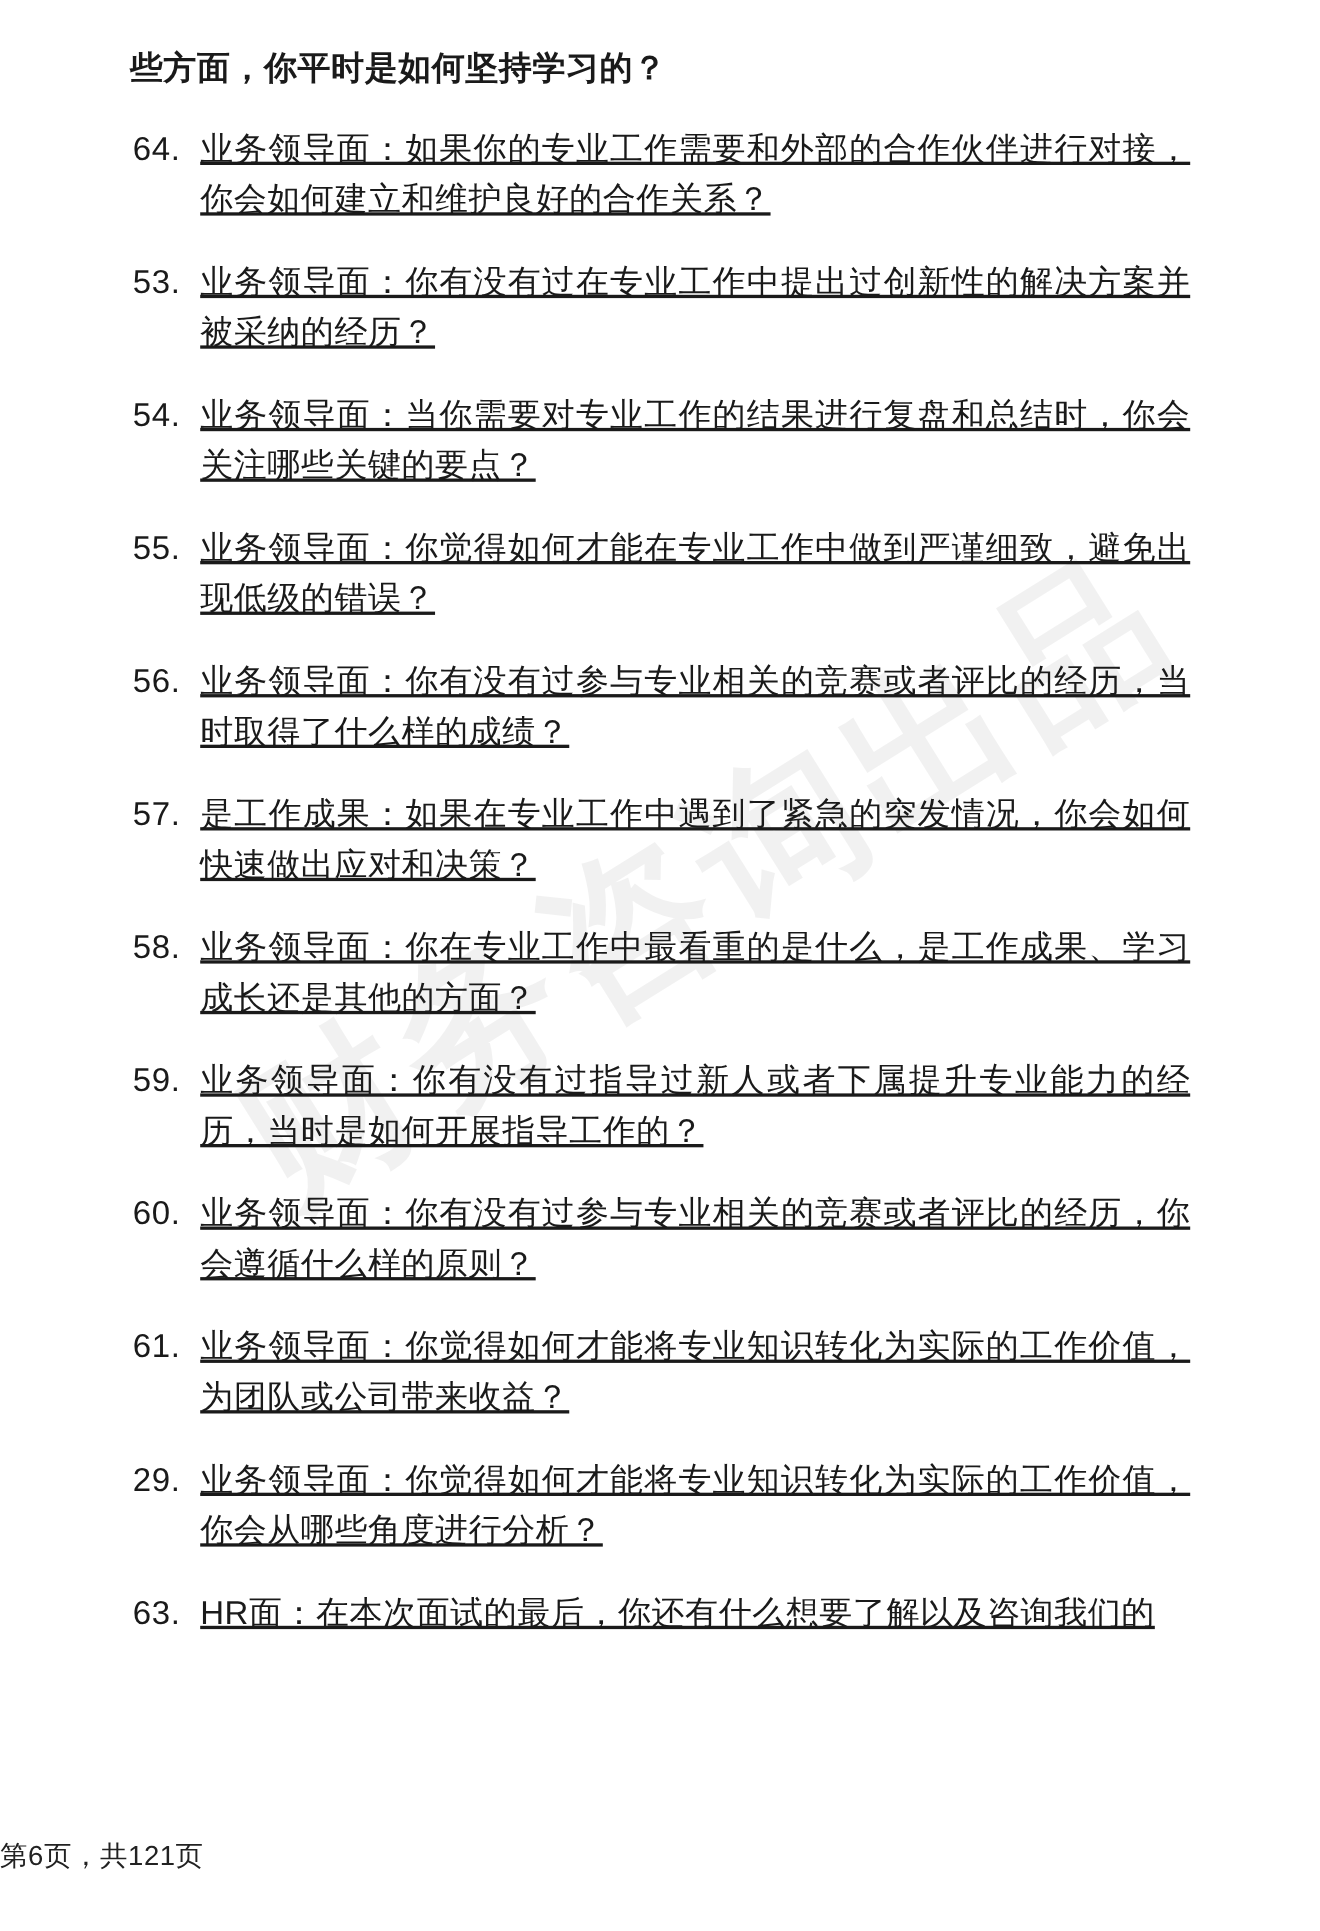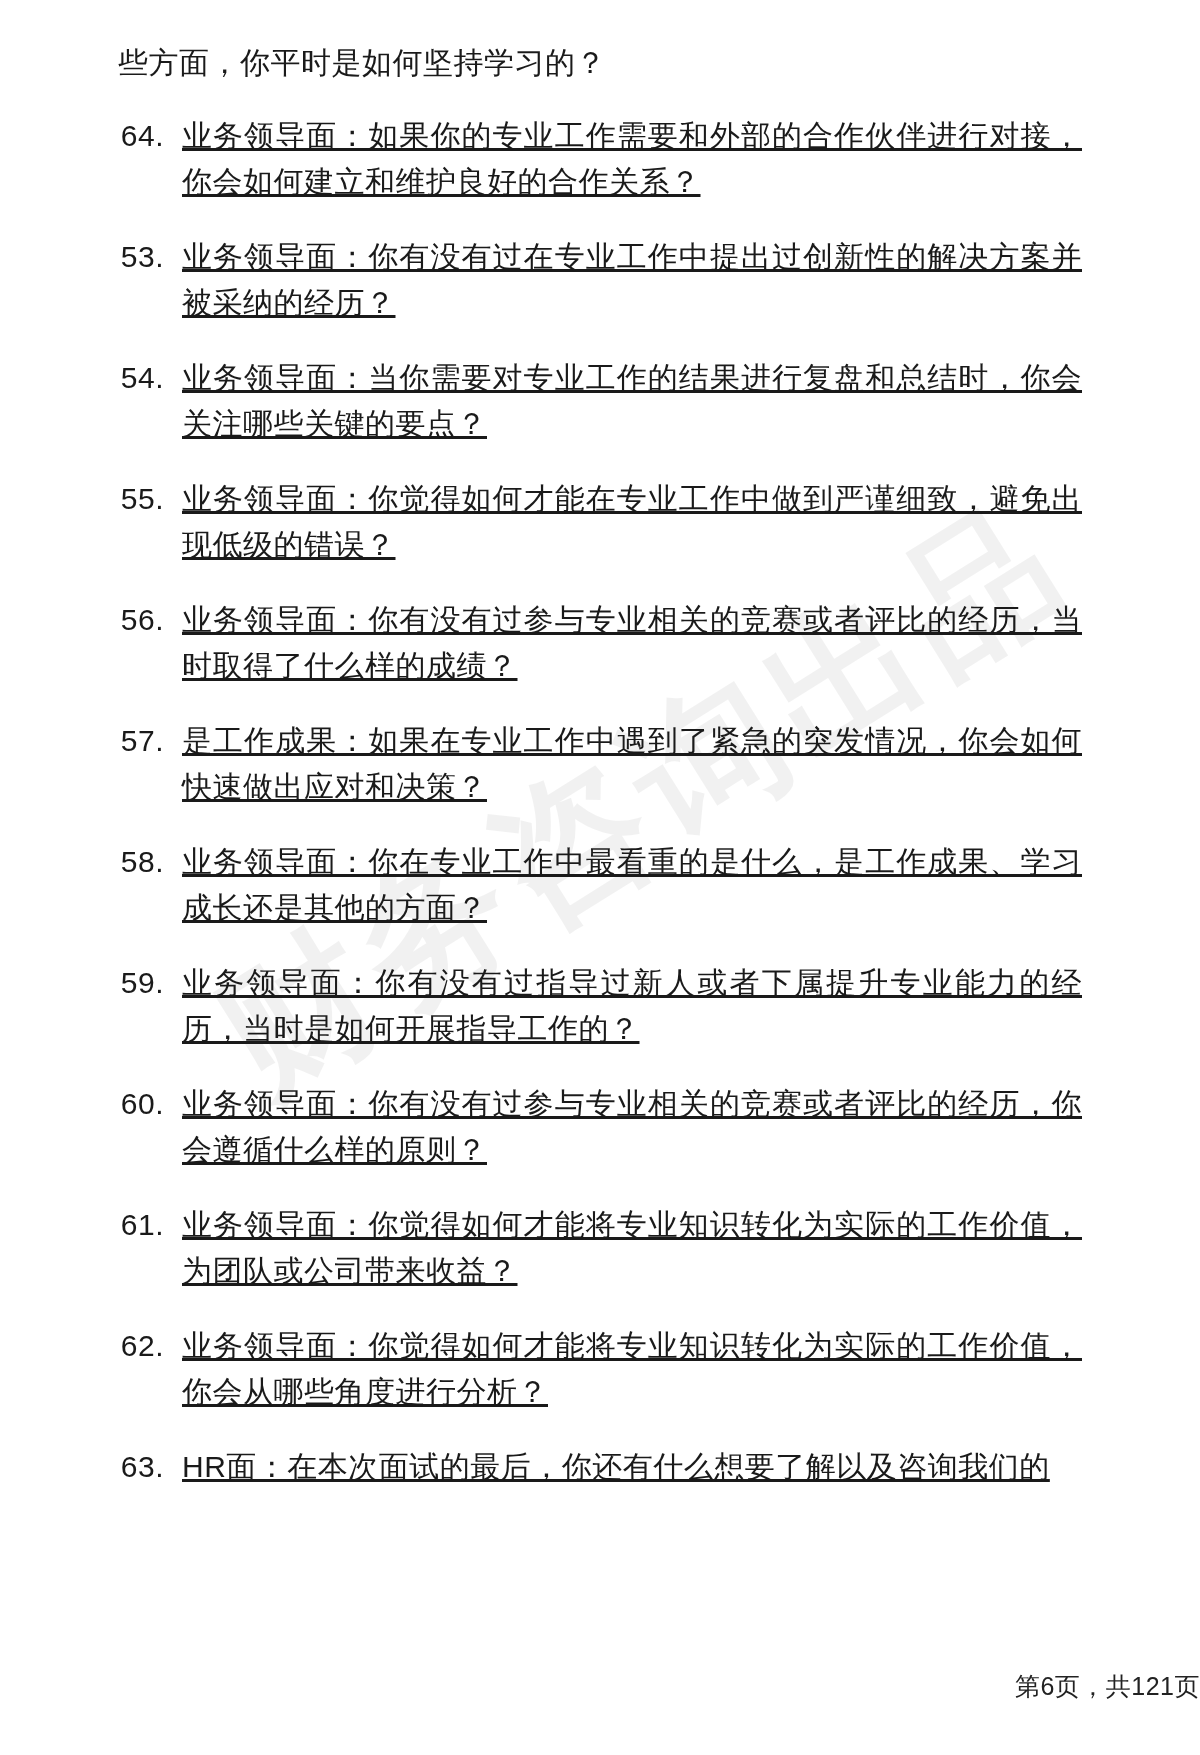--- a/index.html
+++ b/index.html
@@ -44,20 +44,21 @@
   .content {
     position: relative;
     z-index: 10;
   }
   .continued-line {
     font-size: 30px;
     line-height: 1.55;
     margin: 0 0 26px 0;
     padding-left: 0;
     letter-spacing: 0.5px;
+    font-weight: bold;
   }
   .qa-list {
     list-style: none;
     margin: 0;
     padding: 0;
   }
   .qa-item {
     display: flex;
     align-items: flex-start;
     margin-bottom: 28px;
@@ -78,21 +79,21 @@
     letter-spacing: 0.5px;
     text-align: justify;
     text-justify: inter-ideograph;
     text-decoration: underline;
   }
   .footer {
     position: absolute;
     left: 0;
     right: 0;
     bottom: 52px;
-    text-align: right;
+    text-align: left;
     font-size: 25px;
     color: #222;
     z-index: 10;
     letter-spacing: 0.5px;
   }
 </style>
 </head>
 <body>
 
 <div class="page">
@@ -151,21 +152,21 @@
         <div class="qa-num">60.</div>
         <div class="qa-text">业务领导面：你有没有过参与专业相关的竞赛或者评比的经历，你会遵循什么样的原则？</div>
       </li>
 
       <li class="qa-item">
         <div class="qa-num">61.</div>
         <div class="qa-text">业务领导面：你觉得如何才能将专业知识转化为实际的工作价值，为团队或公司带来收益？</div>
       </li>
 
       <li class="qa-item">
-        <div class="qa-num">62.</div>
+        <div class="qa-num">29.</div>
         <div class="qa-text">业务领导面：你觉得如何才能将专业知识转化为实际的工作价值，你会从哪些角度进行分析？</div>
       </li>
 
       <li class="qa-item">
         <div class="qa-num">63.</div>
         <div class="qa-text">HR面：在本次面试的最后，你还有什么想要了解以及咨询我们的</div>
       </li>
 
     </ul>
   </div>

